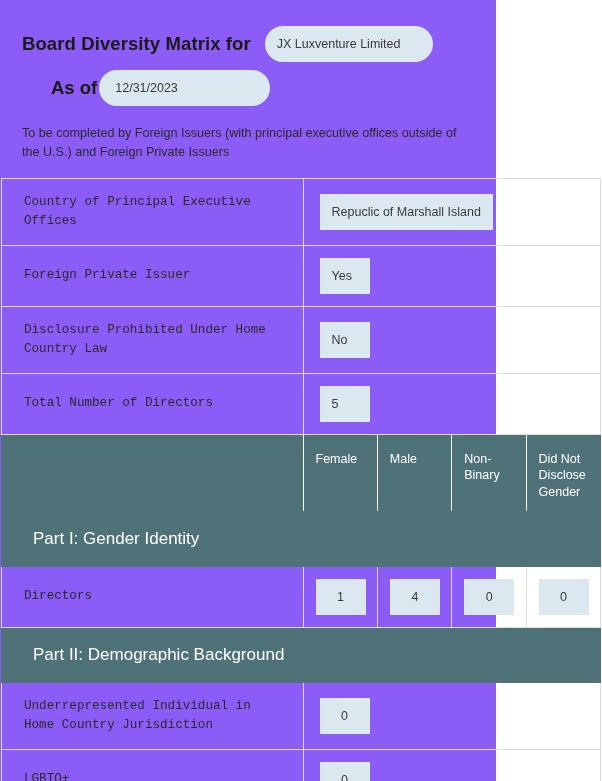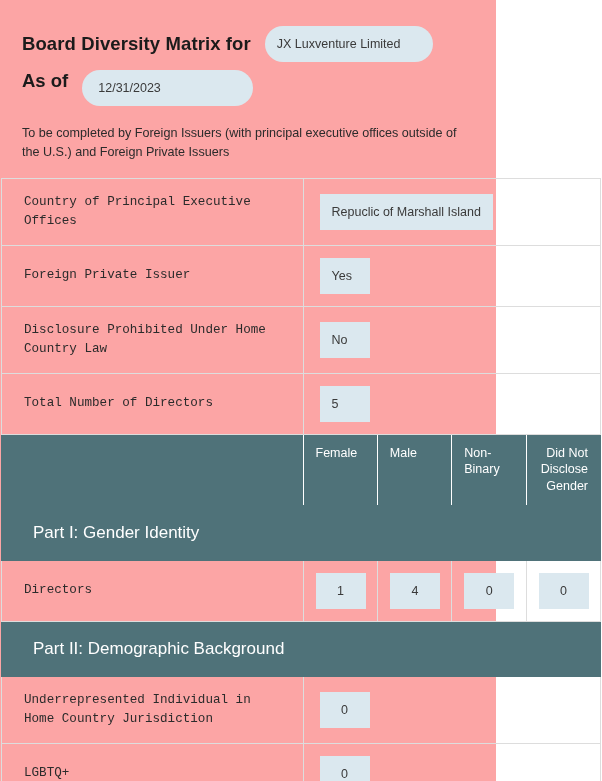--- a/index.html
+++ b/index.html
@@ -6,21 +6,21 @@
 
   html, body {
     width: 602px;
     height: 781px;
     background: #ffffff;
     font-family: "Liberation Sans", sans-serif;
     color: #222222;
     overflow: hidden;
   }
 
-  .page { width: 496px; height: 781px; position: relative; background: #fca5a5; }
+  .page { width: 496px; height: 781px; position: relative; background: #8b5cf6; }
 
   
   .header { padding: 26px 22px 0 22px; }
 
   .title-line {
     display: flex;
     align-items: center;
     gap: 14px;
     margin-bottom: 8px;
   }
@@ -28,23 +28,24 @@
   .matrix-title {
     font-size: 18.5px;
     font-weight: 600;
     color: #1b1b1b;
     letter-spacing: .1px;
     white-space: nowrap;
   }
 
   .asof-line {
     display: flex;
-    align-items: flex-start;
-    gap: 14px;
+    align-items: center;
+    gap: 2px;
     margin-bottom: 18px;
+    margin-left: 29px;
   }
 
   .asof-label {
     font-size: 18.5px;
     font-weight: 600;
     color: #1b1b1b;
   }
 
   .chip {
     background: #dbe8ef;
@@ -112,30 +113,31 @@
     padding: 12px 12px;
     text-align: center;
   }
 
   
   .gender-head td {
     background: #4f7279;
     border: 1px solid #4f7279;
     border-right-color: #ffffff;
   }
-  .gender-head td:last-child { border-right-color: #4f7279; text-align: right; }
+  .gender-head td:last-child { border-right-color: #4f7279; }
   .gender-head .gh-blank { border-right-color: #ffffff; }
 
   .gender-head .gh-text {
     color: #ffffff;
     font-size: 12.5px;
     line-height: 1.32;
     padding: 10px 12px;
     min-height: 70px;
     display: block;
+    margin-top: 6px;
   }
 
   .gender-head .spacer-cell { height: 70px; }
 
   .part-row td {
     background: #4f7279;
     border: 1px solid #4f7279;
     color: #ffffff;
     font-size: 17px;
     padding: 17px 31px;

